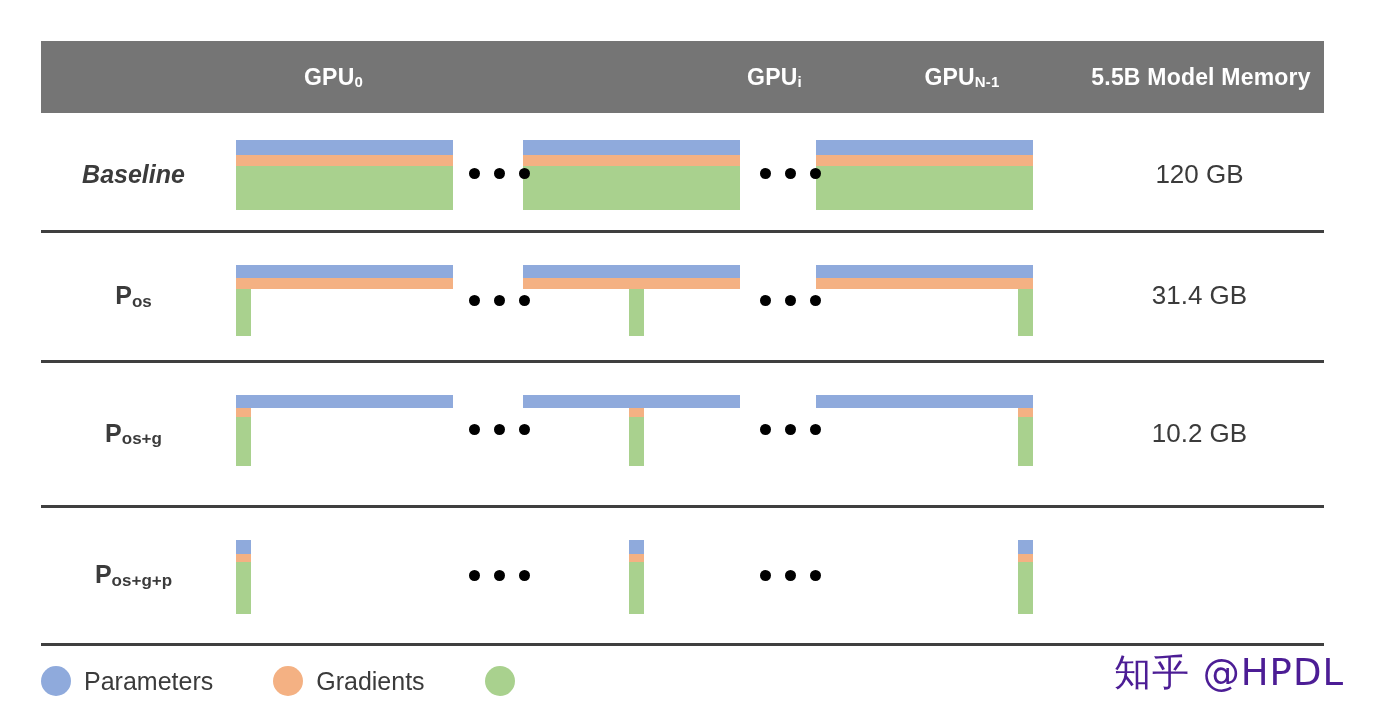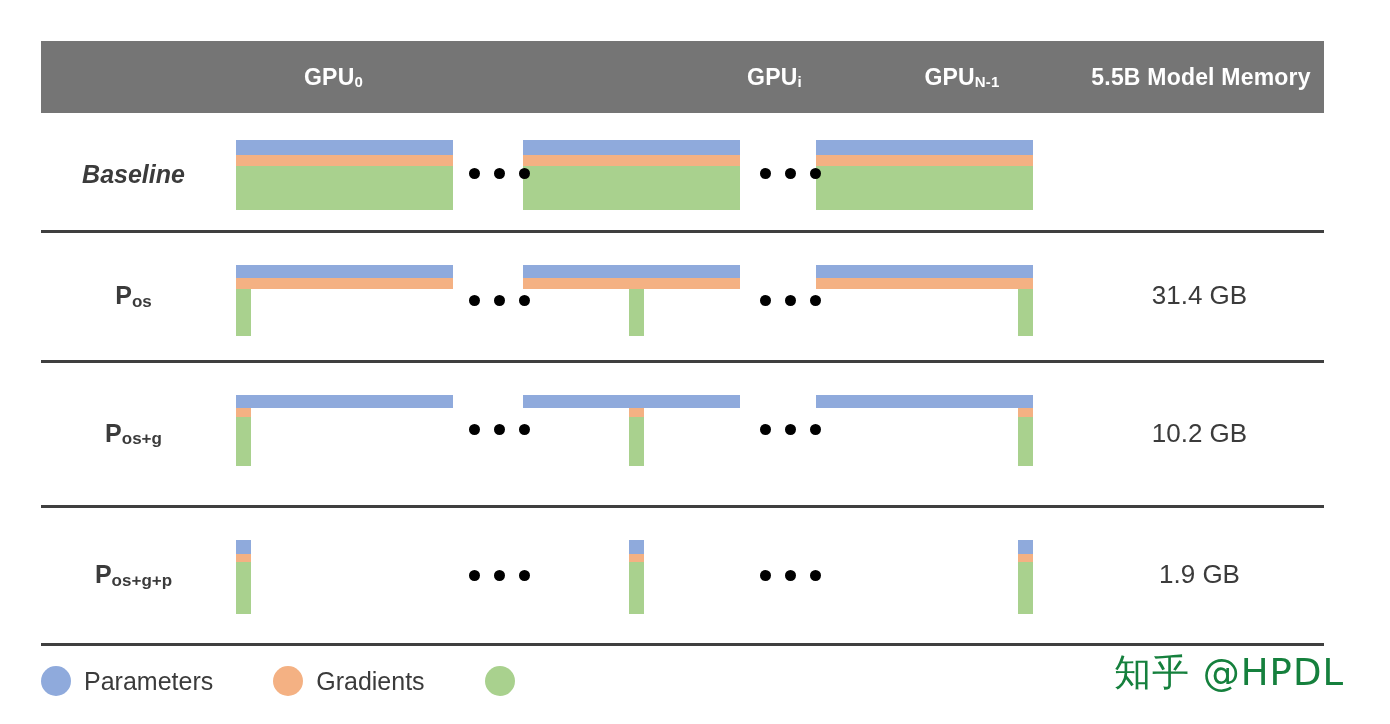--- a/index.html
+++ b/index.html
@@ -65,21 +65,21 @@
   .legend{position:absolute;left:41px;top:666px;height:48px;
     display:flex;align-items:flex-start;}
   .legend-item{display:flex;align-items:center;margin-right:60px;}
   .legend-dot{width:30px;height:30px;border-radius:50%;margin-right:13px;
     flex:0 0 auto;}
   .legend-text{font-size:25px;color:#3b3b3b;white-space:nowrap;}
 
   
   .watermark{
     position:absolute;right:46px;top:648px;
-    font-size:37px;color:#15803d;letter-spacing:1px;
+    font-size:37px;color:#4c1d95;letter-spacing:1px;
     white-space:nowrap;pointer-events:none;
     font-family:"DejaVu Sans",sans-serif;
   }
 </style>
 </head>
 <body>
 
 <div id="figure">
 
   <div class="header-band">
@@ -126,20 +126,23 @@
     <i></i>
     <i></i>
     <i></i>
   </div>
   <div class="ellipsis" style="left:760px;top:168px;">
     <i></i>
     <i></i>
     <i></i>
   </div>
 
+  <div class="mem-cell" style="top:120px;height:108px;">
+    <span>120 GB</span>
+  </div>
 
   <div class="row-label" style="top:233px;height:125px;">
     <span>P</span>
       <span class="sub">os</span>
   </div>
 
   <div class="seg" style="left:236px;top:265px;width:217px;height:13px;background:#8faadc;"></div>
   <div class="seg" style="left:236px;top:278px;width:217px;height:11px;background:#f4b183;"></div>
   <div class="seg" style="left:236px;top:289px;width:15px;height:47px;background:#a9d18e;"></div>
 
@@ -219,23 +222,20 @@
     <i></i>
     <i></i>
     <i></i>
   </div>
   <div class="ellipsis" style="left:760px;top:570px;">
     <i></i>
     <i></i>
     <i></i>
   </div>
 
-  <div class="mem-cell" style="top:508px;height:133px;">
-    <span>1.9 GB</span>
-  </div>
 
   <div class="legend">
     <div class="legend-item">
       <span class="legend-dot" style="background:#8faadc;"></span>
       <span class="legend-text">Parameters</span>
     </div>
     <div class="legend-item">
       <span class="legend-dot" style="background:#f4b183;"></span>
       <span class="legend-text">Gradients</span>
     </div>

